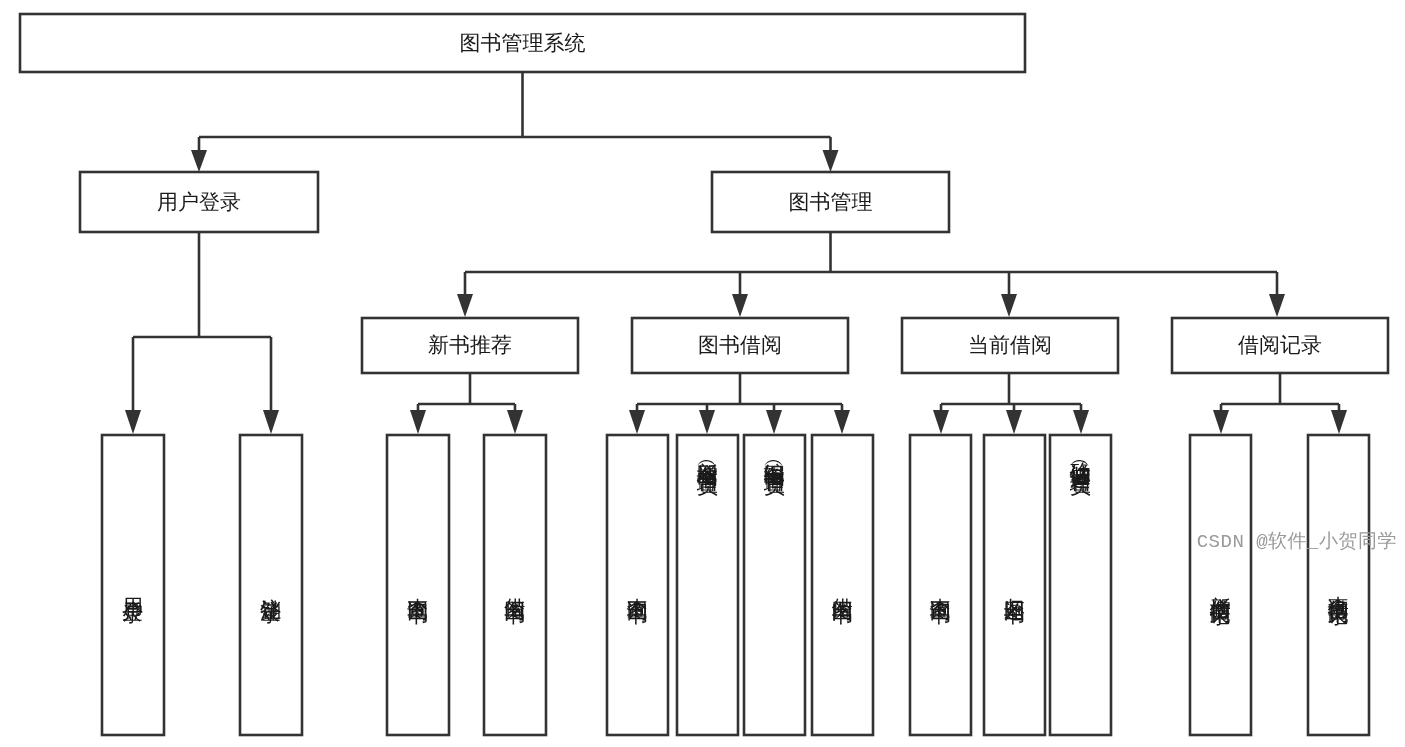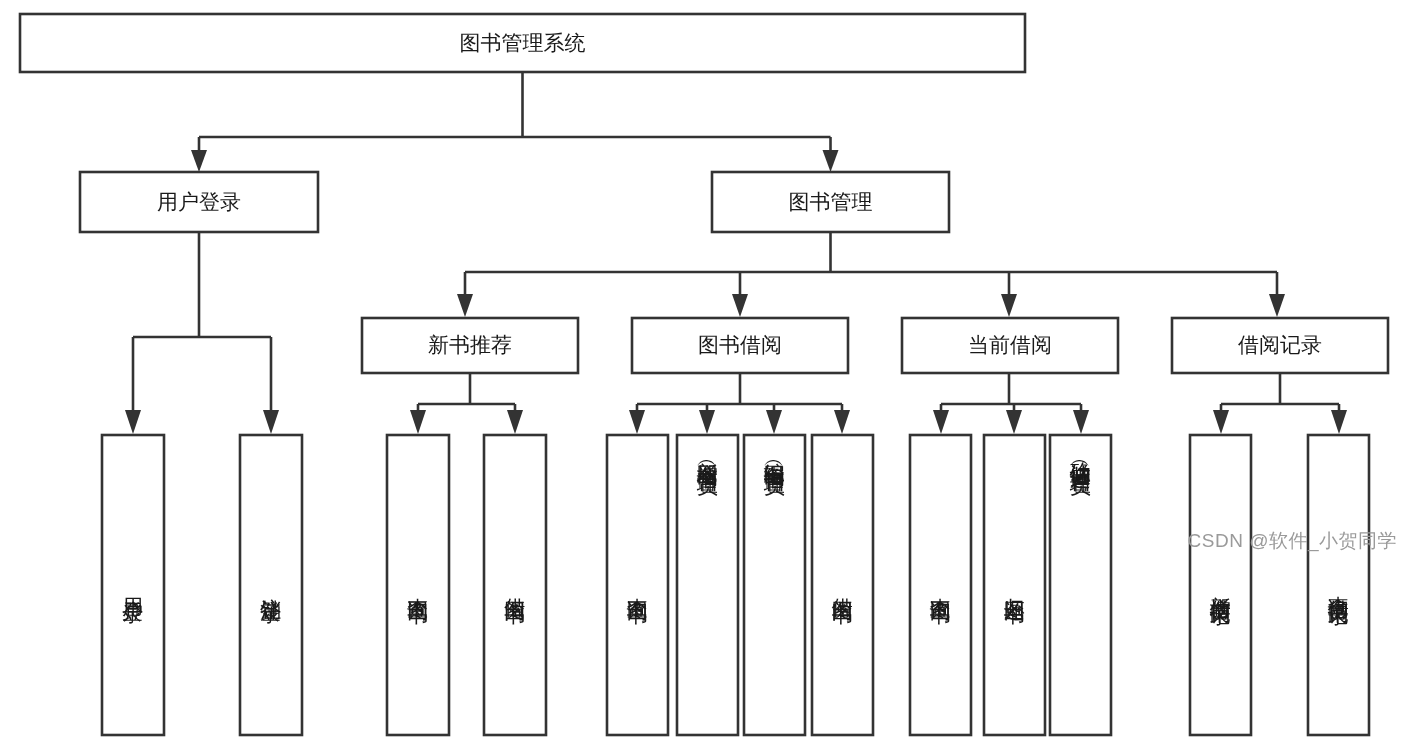--- a/index.html
+++ b/index.html
@@ -61,21 +61,21 @@
     line-height: 1.12;
     letter-spacing: 2px;
     color: #1a1a1a;
     white-space: nowrap;
     text-align: center;
   }
   #watermark {
     position: absolute;
     right: 8px;
     bottom: 4px;
-    font-family: Liberation Sans, sans-serif;
+    font-family: Liberation Mono, monospace;
     font-size: 19px;
     color: #9a9a9a;
     letter-spacing: 0.5px;
     white-space: nowrap;
   }
 </style>
 </head>
 <body>
 
 <div id="diagram-root">

